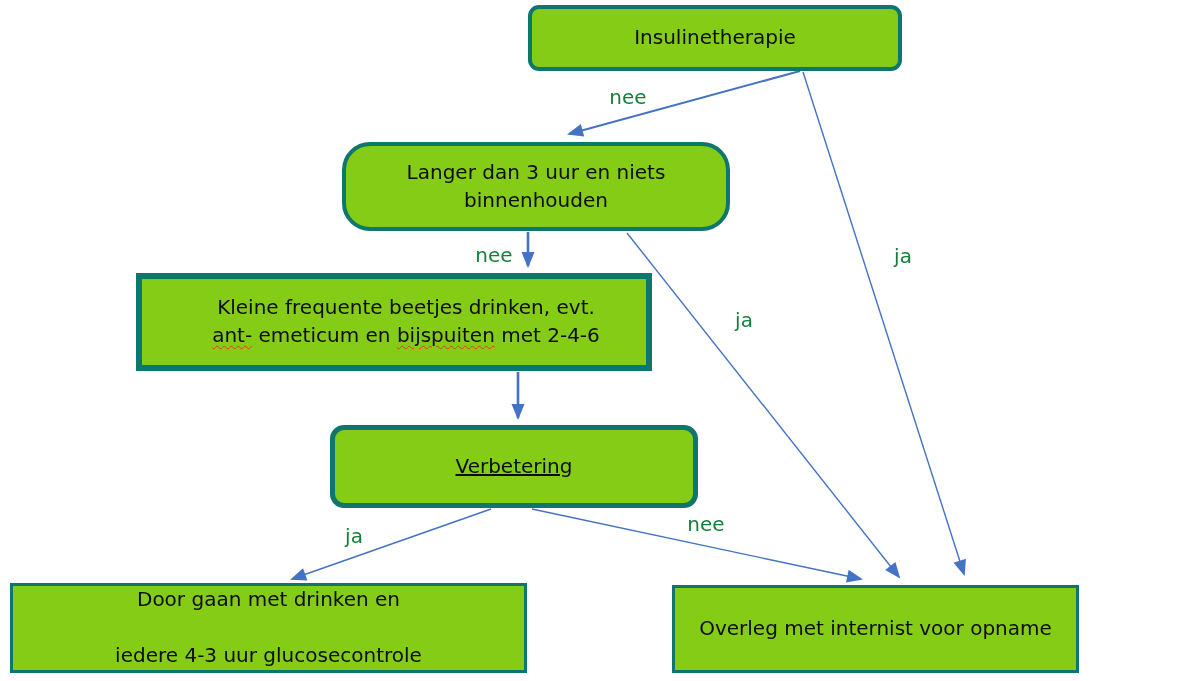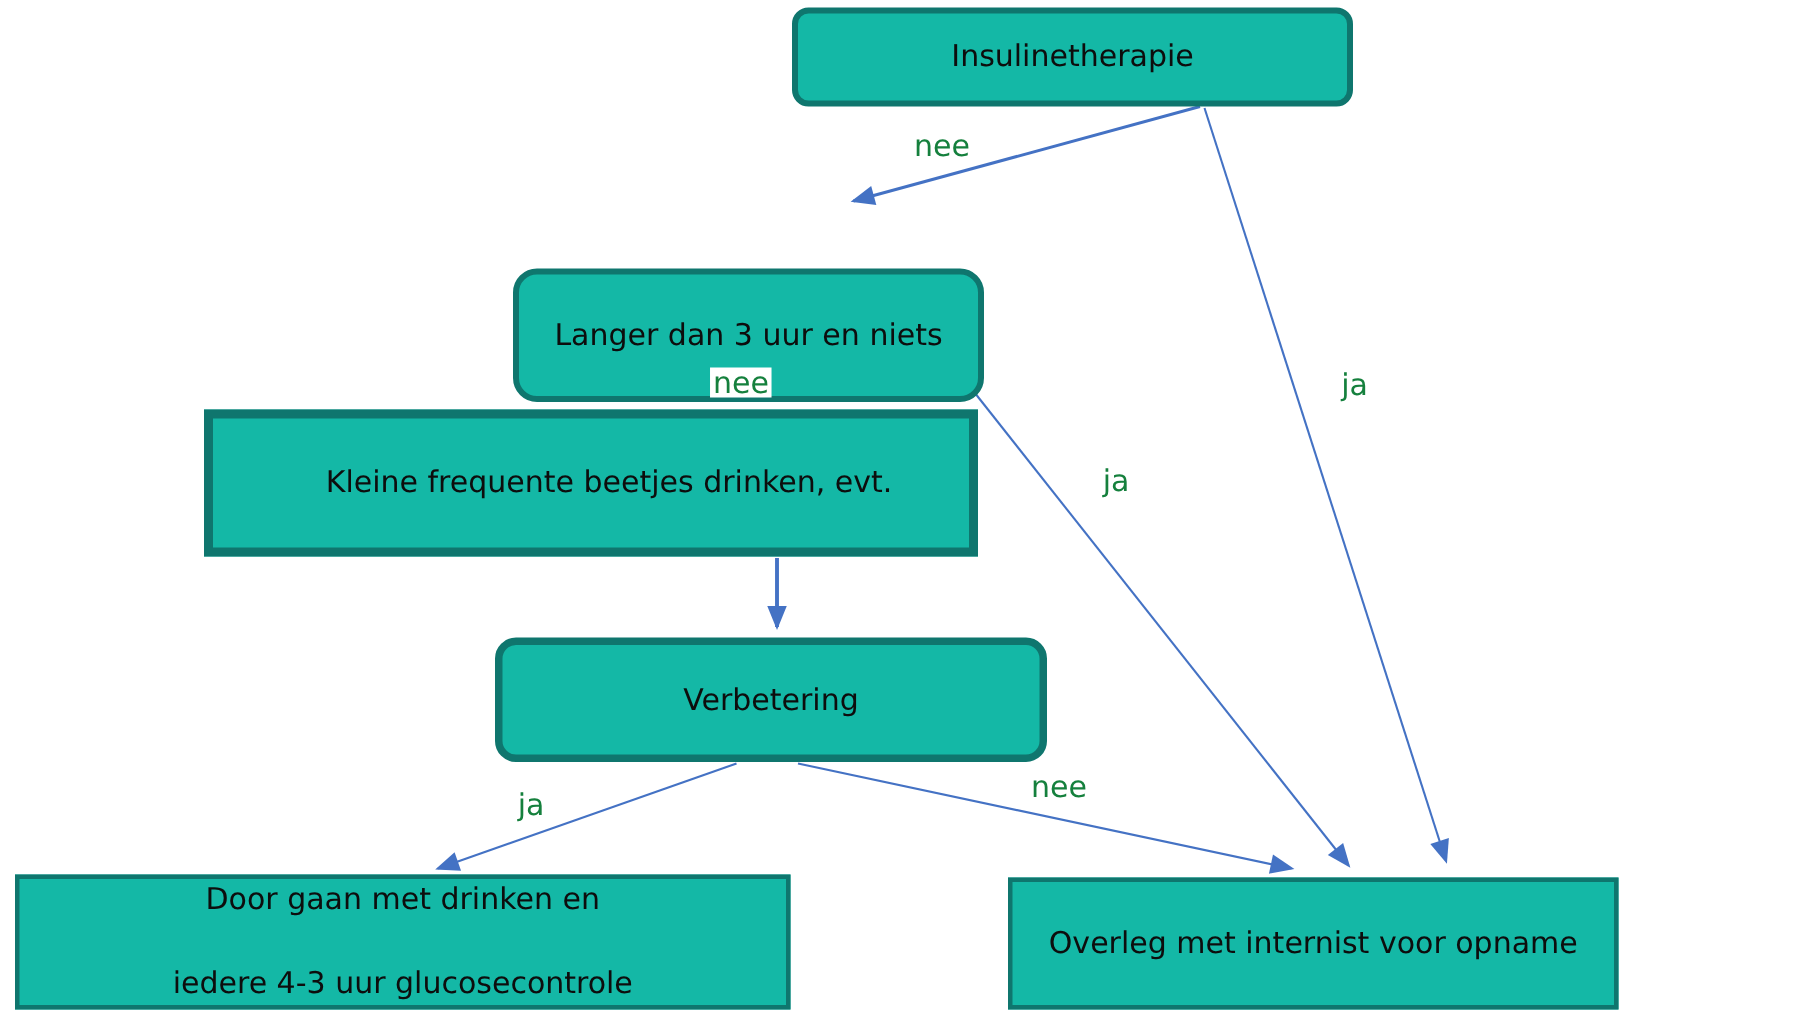--- a/index.html
+++ b/index.html
@@ -19,36 +19,36 @@
   .arrow-layer {
     position: absolute;
     left: 0; top: 0;
     width: 1201px;
     height: 681px;
     pointer-events: none;
   }
   .node {
     position: absolute;
     box-sizing: border-box;
-    background: #14b8a6;
+    background: #84cc16;
     border: 2px solid #0f766e;
     display: flex;
     flex-direction: column;
     align-items: center;
     justify-content: center;
     text-align: center;
     font-size: 20px;
     line-height: 1.38;
     color: #0d0d0d;
   }
   .node .nline { display: block; white-space: pre; }
   .n-insuline   { left: 528px; top: 5px;   width: 374px; height: 66px; border-radius: 11px; border-width: 4px; }
-  .n-langer     { left: 342px; top: 142px; width: 314px; height: 89px; border-radius: 16px; border-width: 4px; margin-top: 37px; }
+  .n-langer     { left: 342px; top: 142px; width: 388px; height: 89px; border-radius: 28px; border-width: 4px; }
   .n-kleine     { left: 136px; top: 273px; width: 516px; height: 98px; border-radius: 0;    border-width: 6px; padding-left: 24px; }
-  .n-verbetering{ left: 330px; top: 425px; width: 368px; height: 83px; border-radius: 14px; border-width: 5px; }
+  .n-verbetering{ left: 330px; top: 425px; width: 368px; height: 83px; border-radius: 14px; border-width: 5px; text-decoration: underline; }
   .n-doorgaan   { left: 10px;  top: 583px; width: 517px; height: 90px; border-radius: 0;    border-width: 3px; justify-content: space-between; }
   .n-overleg    { left: 672px; top: 585px; width: 407px; height: 88px; border-radius: 0;    border-width: 3px; }
   .squiggle {
     text-decoration: underline wavy #e03c31;
     text-decoration-thickness: 1px;
     text-underline-offset: 3px;
     white-space: pre;
   }
   .seg { white-space: pre; }
   .edge-label {
@@ -87,24 +87,26 @@
     <line x1="491" y1="509" x2="292" y2="579" stroke="#4472c4" stroke-width="1.4" marker-end="url(#ah)"></line>
     <line x1="532" y1="509" x2="861" y2="579" stroke="#4472c4" stroke-width="1.4" marker-end="url(#ah)"></line>
   </svg>
 
   <div class="node n-insuline">
     <span class="nline">Insulinetherapie</span>
   </div>
 
   <div class="node n-langer">
     <span class="nline">Langer dan 3 uur en niets</span>
+    <span class="nline">binnenhouden</span>
   </div>
 
   <div class="node n-kleine">
     <span class="nline">Kleine frequente beetjes drinken, evt.</span>
+    <span class="nline"><span class="squiggle">ant-</span><span class="seg"> emeticum en </span><span class="squiggle">bijspuiten</span><span class="seg"> met 2-4-6</span></span>
   </div>
 
   <div class="node n-verbetering">
     <span class="nline">Verbetering</span>
   </div>
 
   <div class="node n-doorgaan">
     <span class="nline">Door gaan met drinken en</span>
     <span class="nline">iedere 4-3 uur glucosecontrole</span>
   </div>

